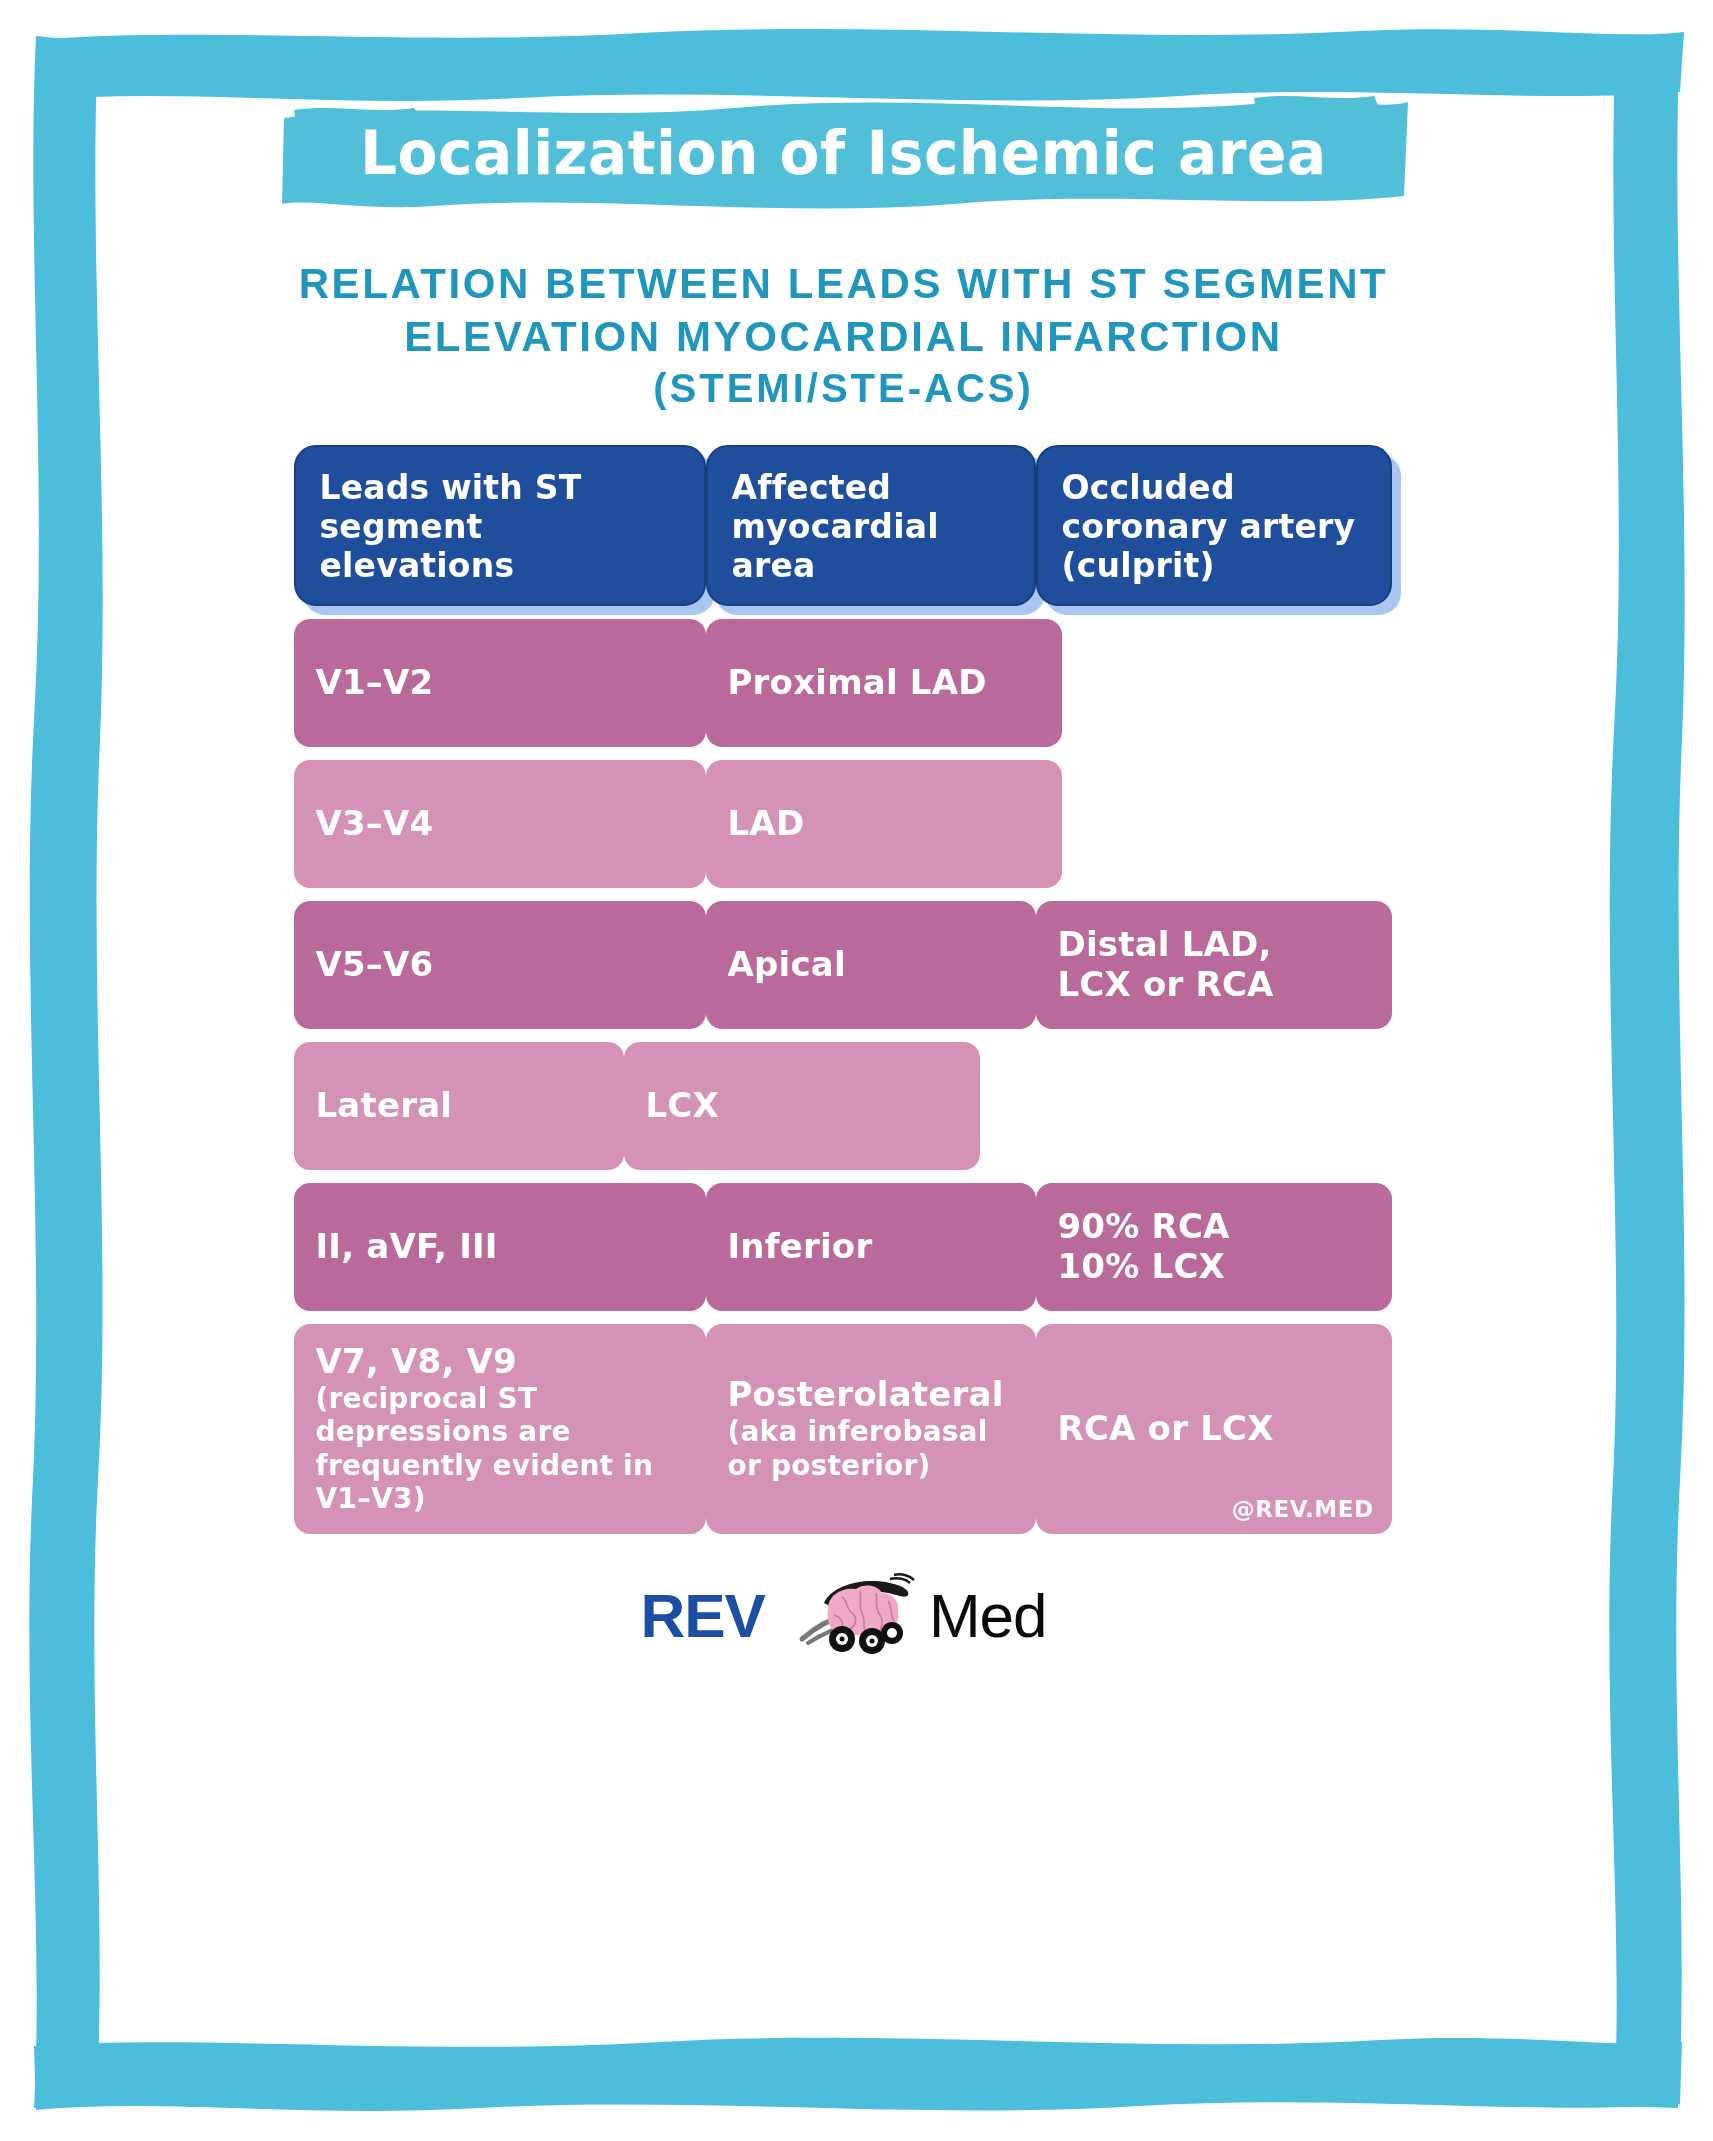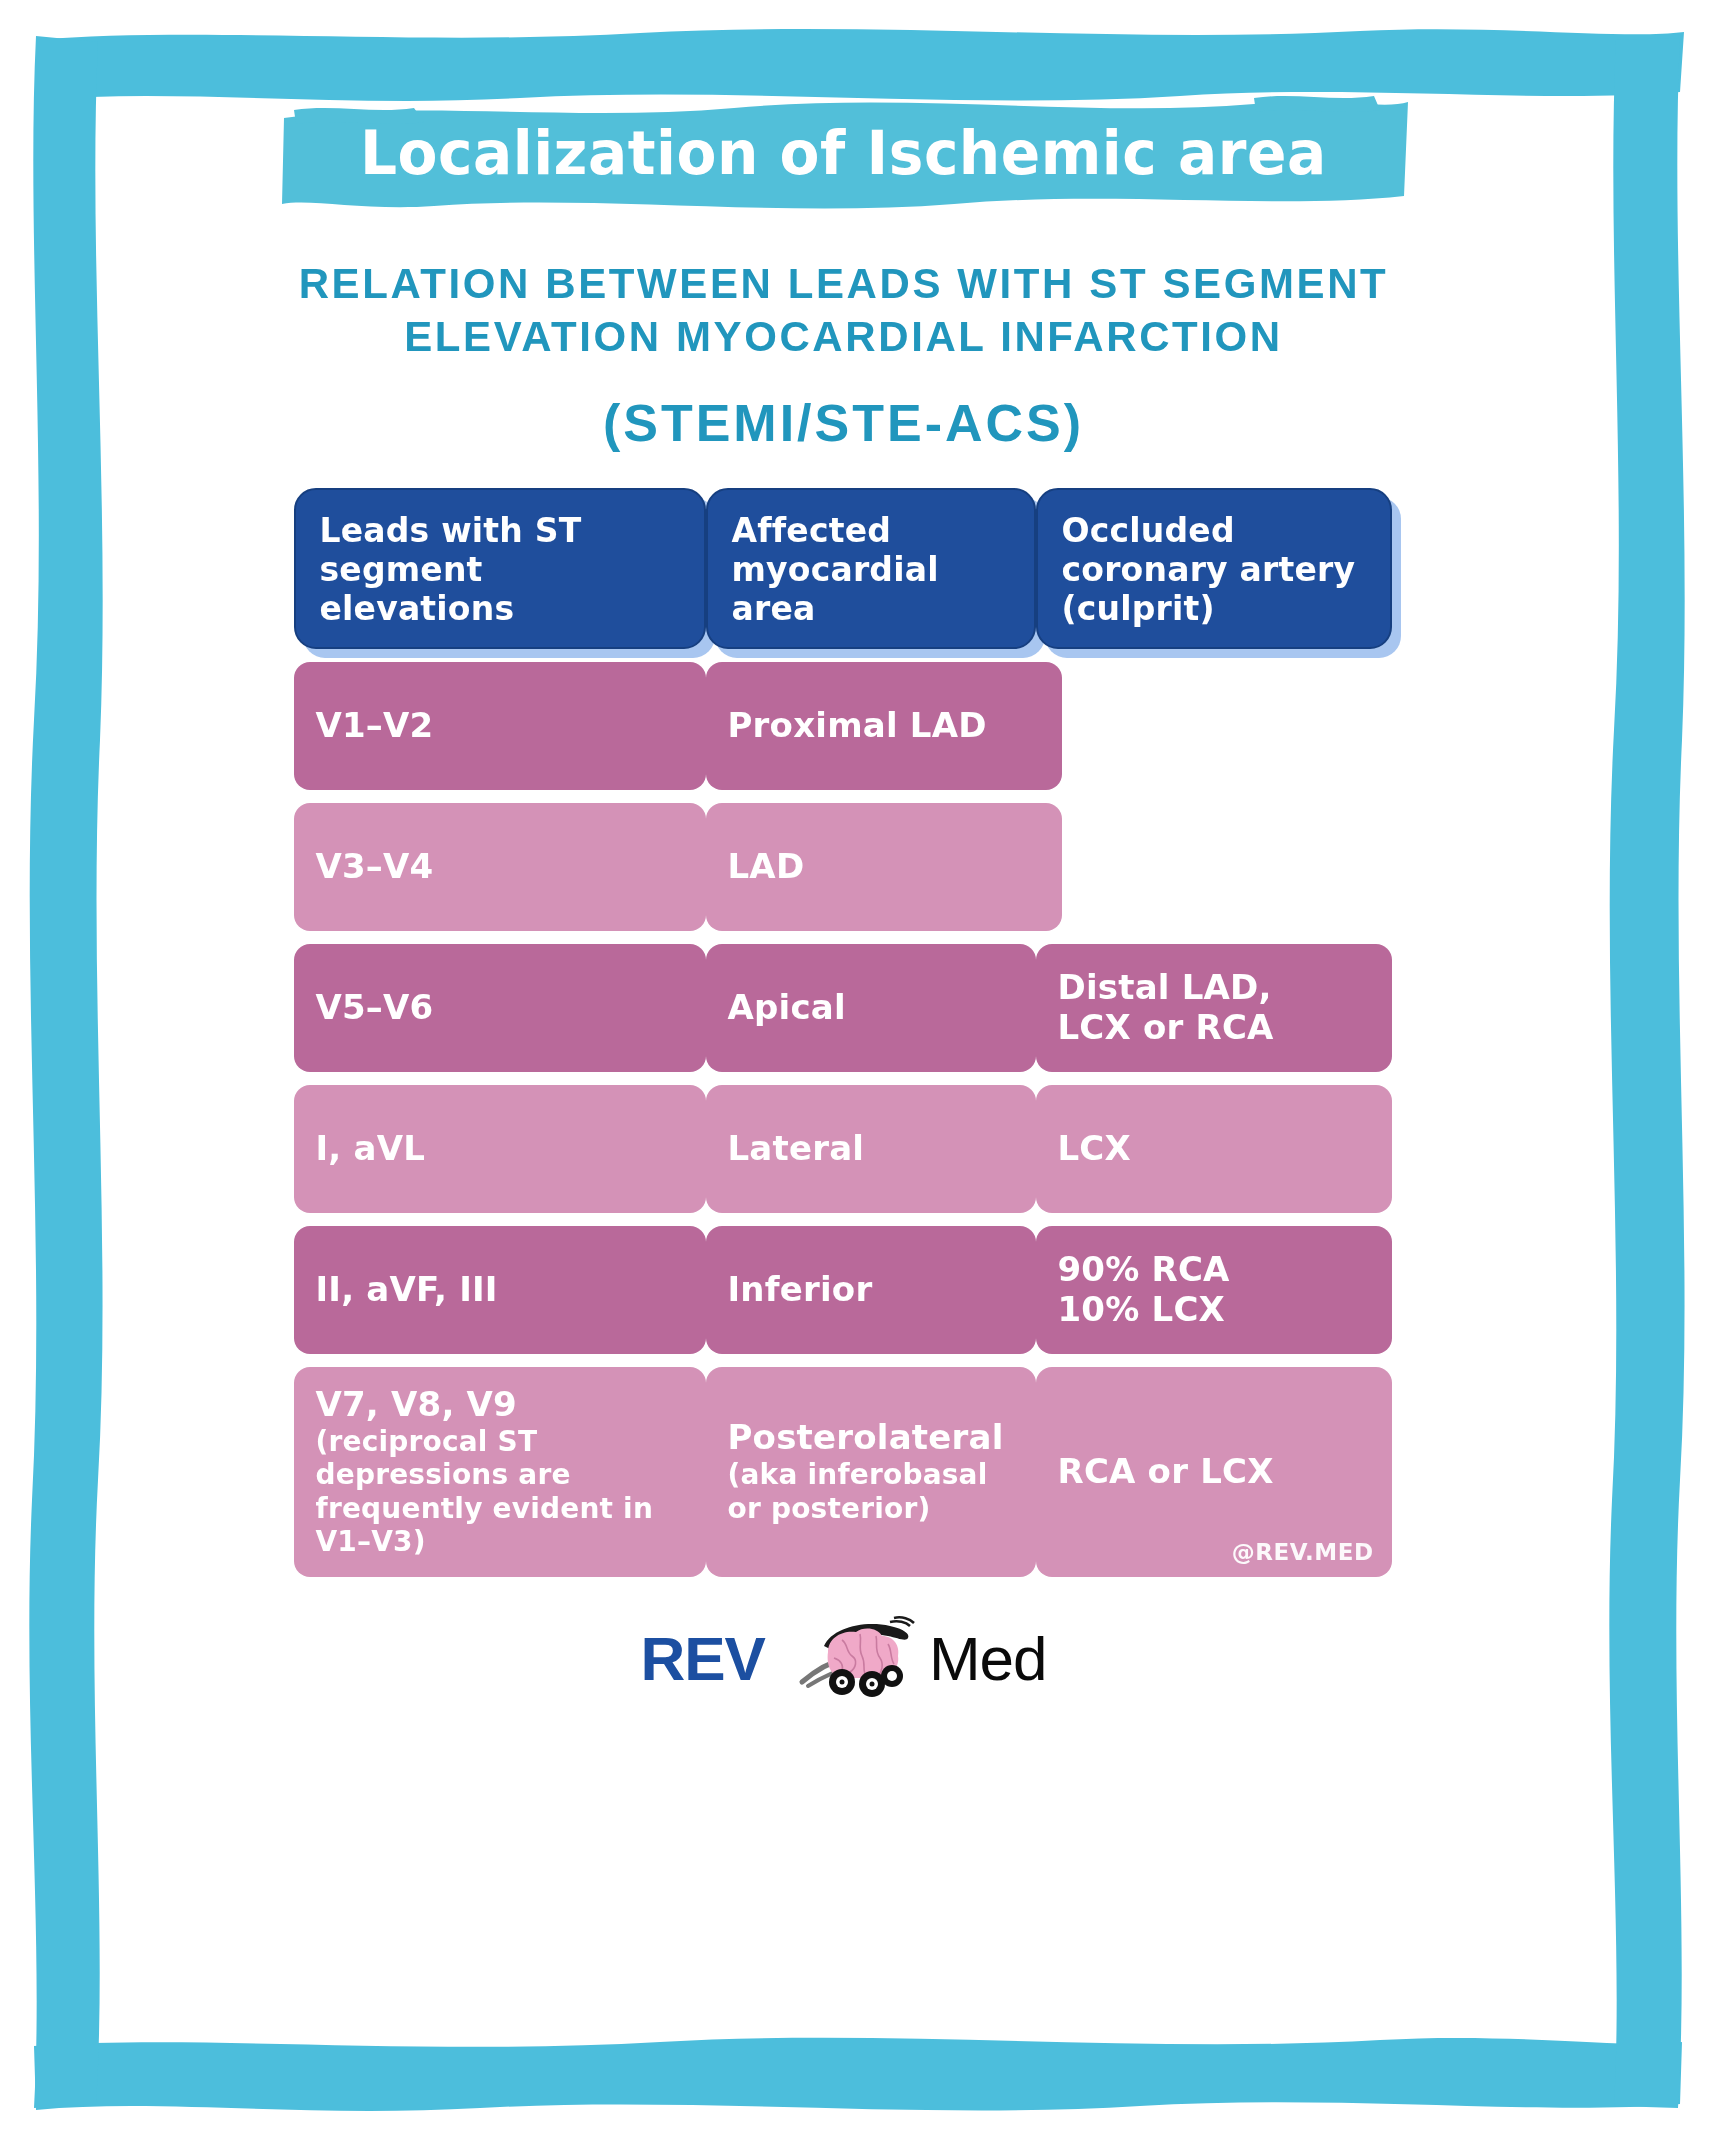--- a/index.html
+++ b/index.html
@@ -61,21 +61,21 @@
   .subtitle {
     margin-top: 44px;
     text-align: center;
     color: #2196bd;
     font-family: "Liberation Sans", sans-serif;
     font-weight: bold;
     font-size: 42px;
     line-height: 1.25;
     letter-spacing: 2.6px;
   }
-  .subtitle .l3 { font-size: 52px; letter-spacing: 3px; margin-top: 28px; }
+  .subtitle .l3 { font-size: 40px; letter-spacing: 3px; }
 
   
   .table {
     margin-top: 32px;
     width: 1100px;
     display: flex;
     flex-direction: column;
     gap: 13px;
   }
   .row { display: flex; }
@@ -272,25 +272,20 @@
             </div>
           </div>
         <div class="col-c">
             <div class="cell shade-dark">
           <span class="txt nl">Distal LAD,<br>LCX or RCA</span>
             </div>
           </div>
       </div>
 
       <div class="row">
-        <div class="col-a">
-            <div class="cell shade-light">
-          <span class="txt">I, aVL</span>
-            </div>
-          </div>
         <div class="col-b">
             <div class="cell shade-light">
           <span class="txt">Lateral</span>
             </div>
           </div>
         <div class="col-c">
             <div class="cell shade-light">
           <span class="txt">LCX</span>
             </div>
           </div>

